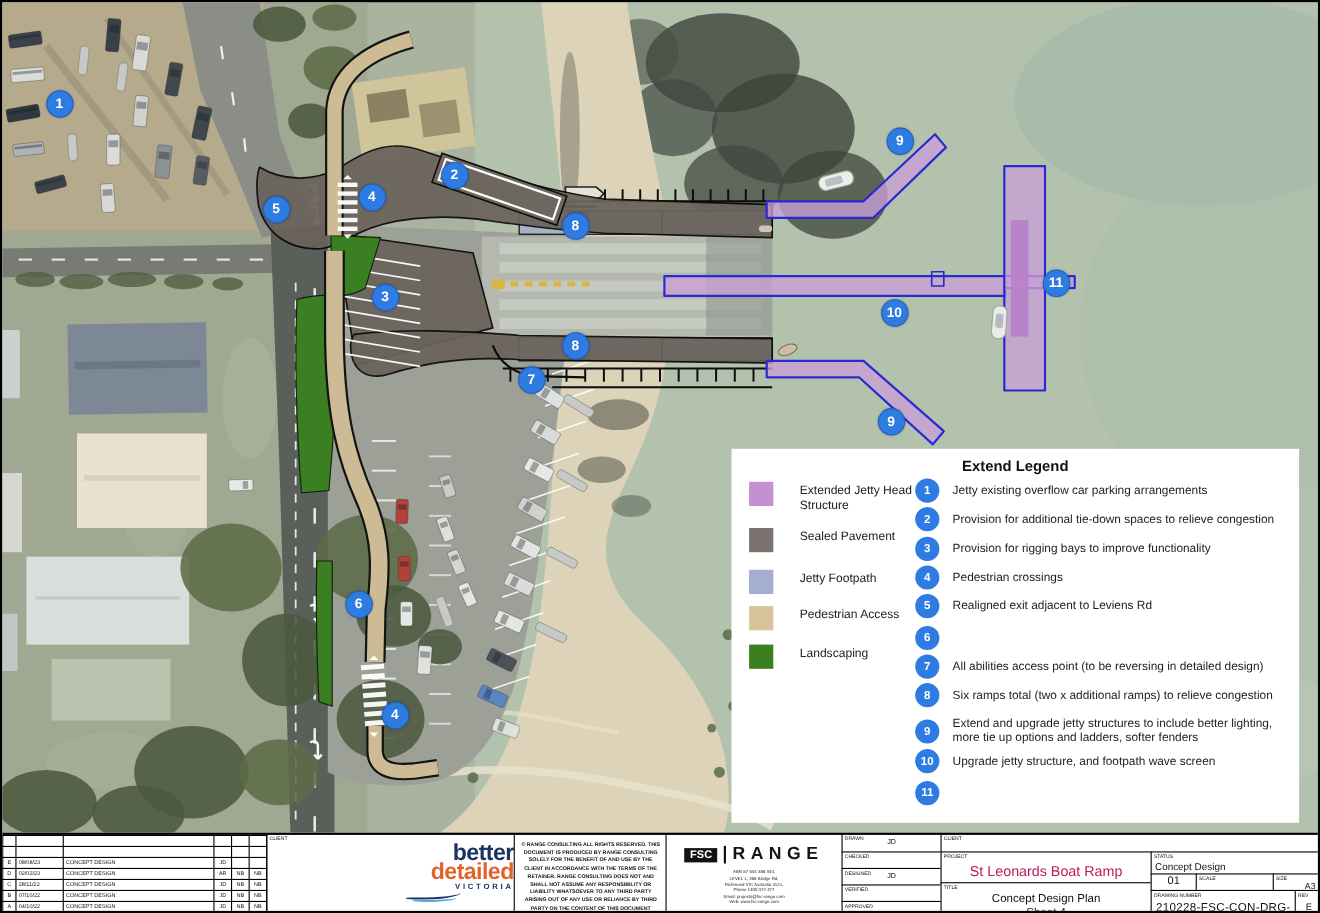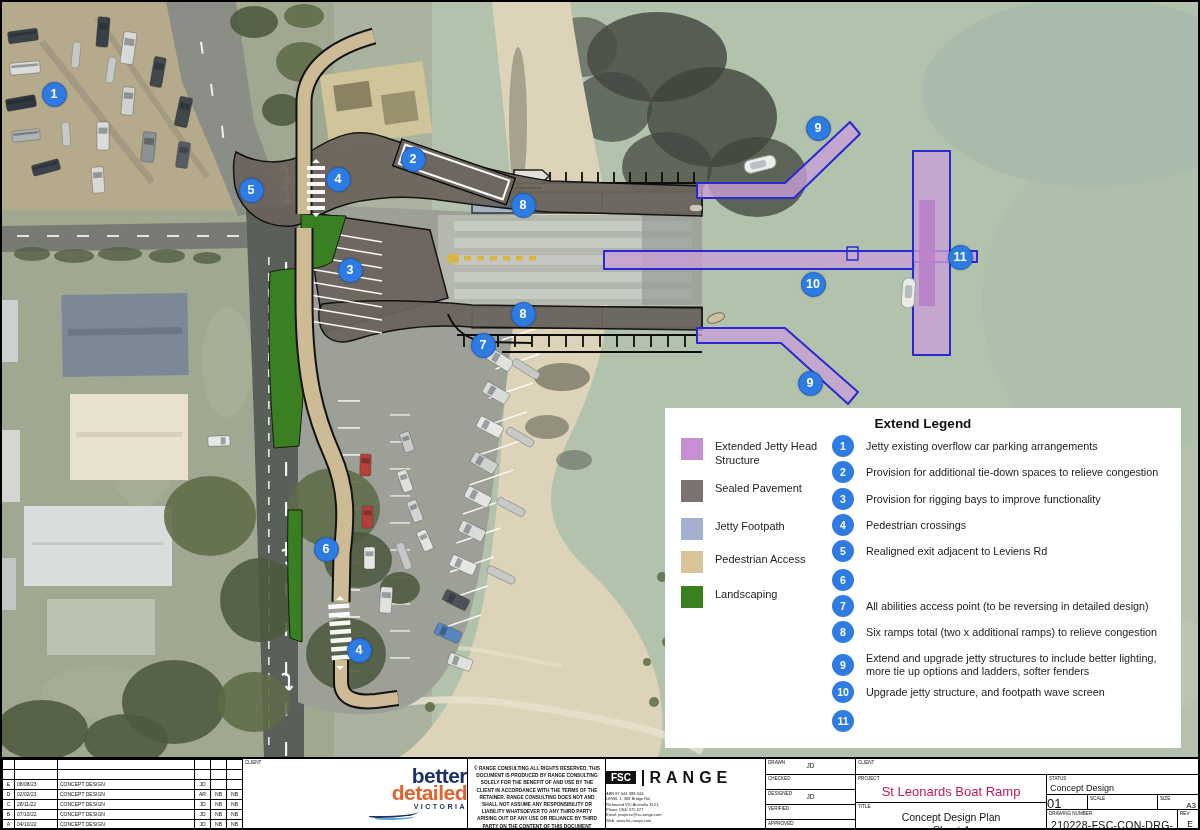--- a/index.html
+++ b/index.html
@@ -10,21 +10,21 @@
   .map svg{position:absolute;left:0;top:0;}
 
   
   .callout{position:absolute;width:25px;height:25px;border-radius:50%;background:#2e7be1;
            border:1px solid #1f63c4;color:#fff;font-size:12.5px;font-weight:bold;
            display:flex;align-items:center;justify-content:center;box-shadow:0 0 2px rgba(0,0,0,.35);}
 
   
   .legend{position:absolute;left:663px;top:406px;width:516px;height:340px;background:#fff;}
   .legend-title{position:absolute;top:8px;left:0;width:100%;text-align:center;font-size:13.5px;font-weight:bold;color:#111;}
-  .swatch-row{position:absolute;left:16px;display:flex;gap:12px;align-items:flex-start;}
+  .swatch-row{position:absolute;left:16px;display:flex;gap:24px;align-items:flex-start;}
   .swatch{width:22px;height:22px;flex:0 0 22px;}
   .swatch-label{font-size:11px;color:#222;line-height:1.25;width:110px;padding-top:2px;}
   .note-row{position:absolute;left:167px;display:flex;gap:12px;align-items:center;min-height:22px;width:340px;}
   .note-circle{width:22px;height:22px;flex:0 0 22px;border-radius:50%;background:#2e7be1;color:#fff;
                font-size:10.5px;font-weight:bold;display:flex;align-items:center;justify-content:center;}
   .note-text{font-size:10.8px;color:#1c1c1c;line-height:1.18;}
 
   
   .tb{position:absolute;left:0;top:755px;width:1200px;height:75px;background:#fff;border-top:2px solid #000;font-family:"Liberation Sans",sans-serif;}
   .tb .cell{position:absolute;border-left:1px solid #000;}
@@ -33,31 +33,31 @@
   .revtable td{border:0.5px solid #000;font-size:5px;padding:0 2px;color:#111;overflow:hidden;white-space:nowrap;height:9px;line-height:9px;}
   .revtable tr.sp td{height:10px;}
   .c{text-align:center;padding:0 !important;}
   .bbv{position:absolute;left:0;top:8px;width:100%;text-align:right;line-height:.82;}
   .bbv .l1{font-size:21px;font-weight:800;color:#1c3263;letter-spacing:-.5px;}
   .bbv .l2{font-size:21px;font-weight:800;color:#e2622c;letter-spacing:-.5px;}
   .bbv .l3{font-size:7px;font-weight:700;color:#1c3263;letter-spacing:2.5px;margin-top:3px;}
   .swoosh{position:absolute;left:126px;top:51px;width:50px;height:8px;border-bottom:2px solid #1c3263;border-radius:0 0 90% 20%;}
   .swoosh2{position:absolute;left:132px;top:56px;width:40px;height:5px;border-bottom:2px solid #5aa7d8;border-radius:0 0 80% 30%;}
   .copyright{position:absolute;left:5px;top:6px;width:128px;font-size:4.8px;line-height:1.5;text-align:center;color:#111;font-weight:bold;}
-  .fscrange{position:absolute;left:0;top:9px;width:100%;}
+  .fscrange{position:absolute;left:0;top:9px;width:100%;text-align:center;}
   .fsc-badge{display:inline-block;background:#121212;color:#fff;font-weight:bold;font-size:10px;padding:1px 5px;vertical-align:middle;}
   .fsc-bar{display:inline-block;width:1.5px;height:16px;background:#121212;margin:0 6px;vertical-align:middle;}
   .range-word{display:inline-block;font-size:16px;font-weight:700;letter-spacing:5px;color:#141414;vertical-align:middle;}
   .fsc-addr{margin-top:4px;font-size:4px;line-height:1.35;color:#222;}
   .appr-label{position:absolute;left:2px;top:1px;font-size:4.6px;color:#111;}
   .appr-val{position:absolute;left:0;top:3px;width:100%;text-align:center;font-size:6.5px;color:#111;}
   .proj-val{position:absolute;left:0;top:9px;width:100%;text-align:center;font-size:13px;color:#be185d;}
   .title-val{position:absolute;left:0;top:8px;width:100%;text-align:center;font-size:10.5px;color:#111;line-height:1.25;}
   .status-val{position:absolute;left:3px;top:8px;font-size:9px;color:#111;}
-  .sheetno{position:absolute;left:0;top:1px;width:100%;font-size:13px;color:#111;}
+  .sheetno{position:absolute;left:0;top:1px;width:100%;text-align:center;font-size:10px;color:#111;}
   .sizeval{position:absolute;right:6px;top:6px;font-size:8px;color:#111;}
   .dwgno{position:absolute;left:4px;top:9px;font-size:10.5px;color:#111;letter-spacing:.3px;}
   .revval{position:absolute;left:0;top:9px;width:100%;text-align:center;font-size:8.5px;color:#111;}
 </style>
 </head>
 <body>
 
 <div class="sheet">
 
   <div class="map">

